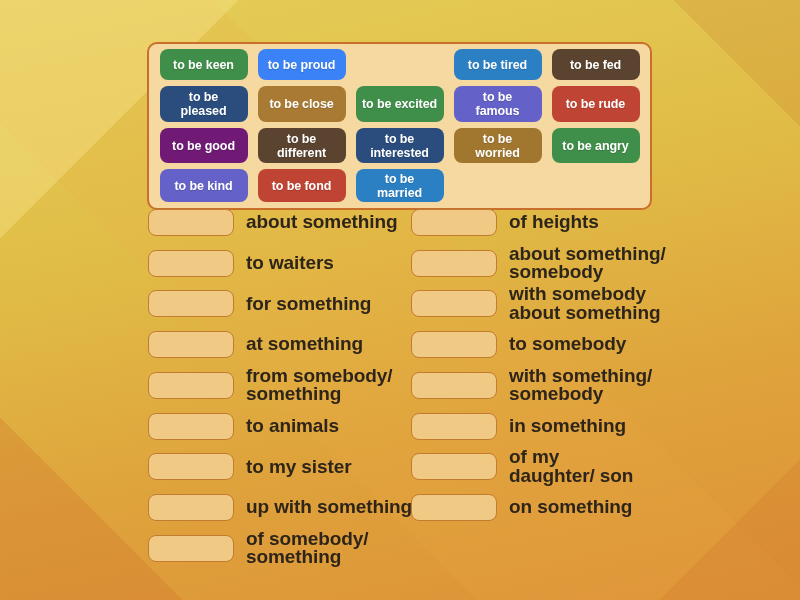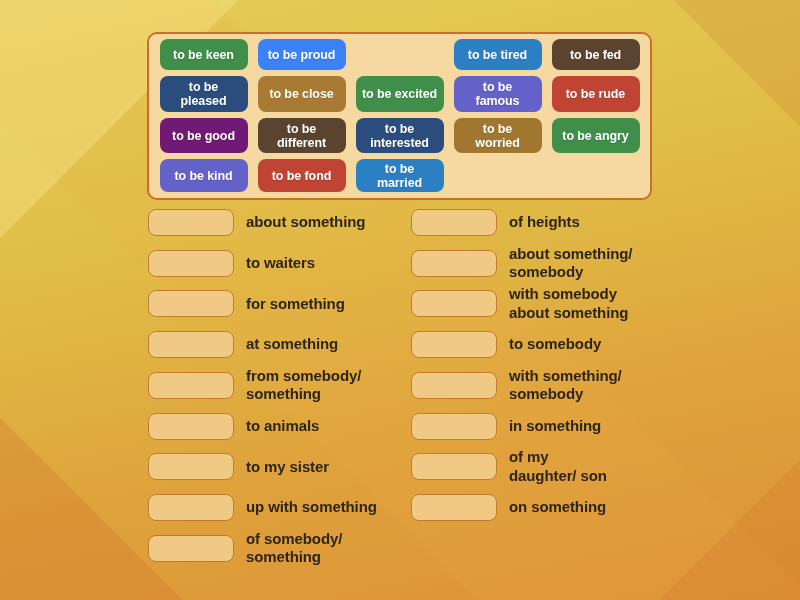--- a/index.html
+++ b/index.html
@@ -11,21 +11,21 @@
   .bg-shapes {
     position:absolute; inset:0; pointer-events:none;
     background-image:
       linear-gradient(45deg,  rgba(205,110,40,0.28) 0 13%, transparent 13.05%),
       linear-gradient(315deg, rgba(205,110,40,0.22) 0 10%, transparent 10.05%),
       linear-gradient(225deg, rgba(190,100,35,0.18) 0 9%,  transparent 9.05%),
       linear-gradient(135deg, rgba(255,240,160,0.30) 0 17%, transparent 17.05%),
       linear-gradient(45deg,  transparent 34%, rgba(235,170,70,0.16) 34% 58%, transparent 58.05%);
   }
   .tile-panel {
-    position:absolute; left:147px; top:32px; width:505px; height:168px;
+    position:absolute; left:147px; top:42px; width:505px; height:168px;
     box-sizing:border-box;
     background:#f6d9a0;
     border:2px solid #c96f2c;
     border-radius:10px;
     padding:5px 8px;
     display:grid;
     grid-template-columns:repeat(5, 88px);
     grid-template-rows:31px 36px 35px 33px;
     column-gap:10px; row-gap:6px;
     justify-content:center;
@@ -43,21 +43,21 @@
   .match-col.right { left:411px; width:255px; }
   .match-row { height:40.75px; display:flex; align-items:center; gap:12px; }
   .slot {
     width:86px; height:27px; flex:none; box-sizing:border-box;
     background:#f0ca84;
     border:1.5px solid #c27c30;
     border-radius:8px;
     cursor:pointer;
   }
   .match-label {
-    font-weight:bold; font-size:15px; line-height:18.5px;
+    font-weight:bold; font-size:19px; line-height:18.5px;
     color:#2e251a; white-space:pre; letter-spacing:-0.1px;
   }
 </style>
 </head>
 <body>
 
 <div class="bg-shapes"></div>
 
 <div class="tile-panel">
   <div class="tile" style="background: rgb(63, 142, 73);">to be keen</div>

